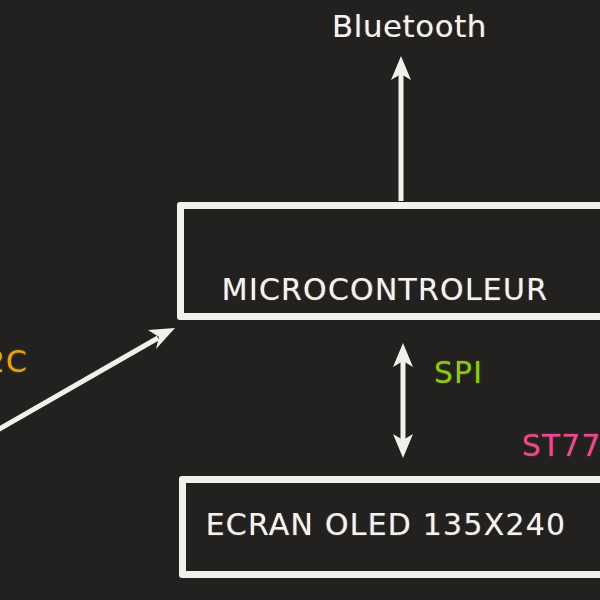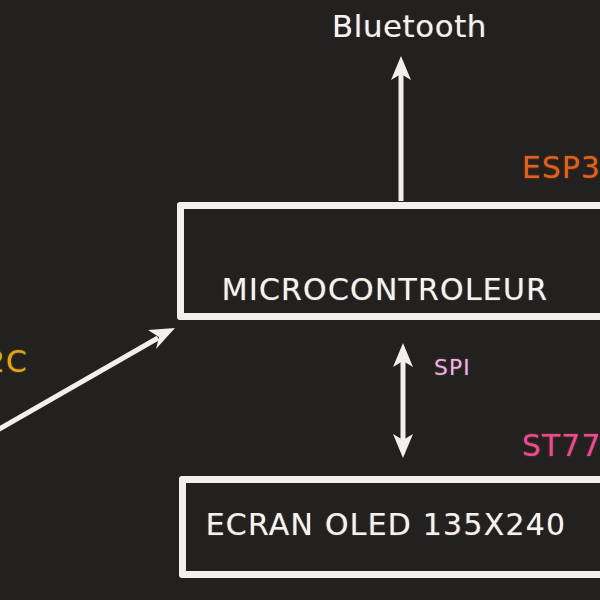--- a/index.html
+++ b/index.html
@@ -92,22 +92,22 @@
     left: 522px;
     top: 428px;
     font-size: 30px;
     color: #ec4899;
     letter-spacing: 1px;
     text-shadow: 0 0 2px rgba(226,96,28,0.55);
   }
   #spi-label {
     left: 434px;
     top: 355px;
-    font-size: 22px;
-    color: #f0abfc;
+    font-size: 30px;
+    color: #84cc16;
     letter-spacing: 1px;
     text-shadow: 0 0 2px rgba(227,163,19,0.5);
   }
   #i2c-label {
     left: -14px;
     top: 344px;
     font-size: 30px;
     color: #e3a313;
     letter-spacing: 1px;
     text-shadow: 0 0 2px rgba(227,163,19,0.5);
@@ -147,21 +147,20 @@
     </g>
 
     <g>
       <line class="arrow-stroke" x1="-20" y1="440" x2="158" y2="338"></line>
       <polygon class="arrow-head" points="175,328 148,330 159,337 156,349"></polygon>
     </g>
   </svg>
 
   <div class="free-label" id="bluetooth-label">Bluetooth</div>
 
-  <div class="free-label" id="esp32-label">ESP3</div>
 
   <div class="free-label" id="spi-label">SPI</div>
 
   <div class="free-label" id="st7789-label">ST77</div>
 
   <div class="free-label" id="i2c-label">2C</div>
 
   <div class="node-box" id="mcu-box">
     <div class="node-label">MICROCONTROLEUR</div>
   </div>

